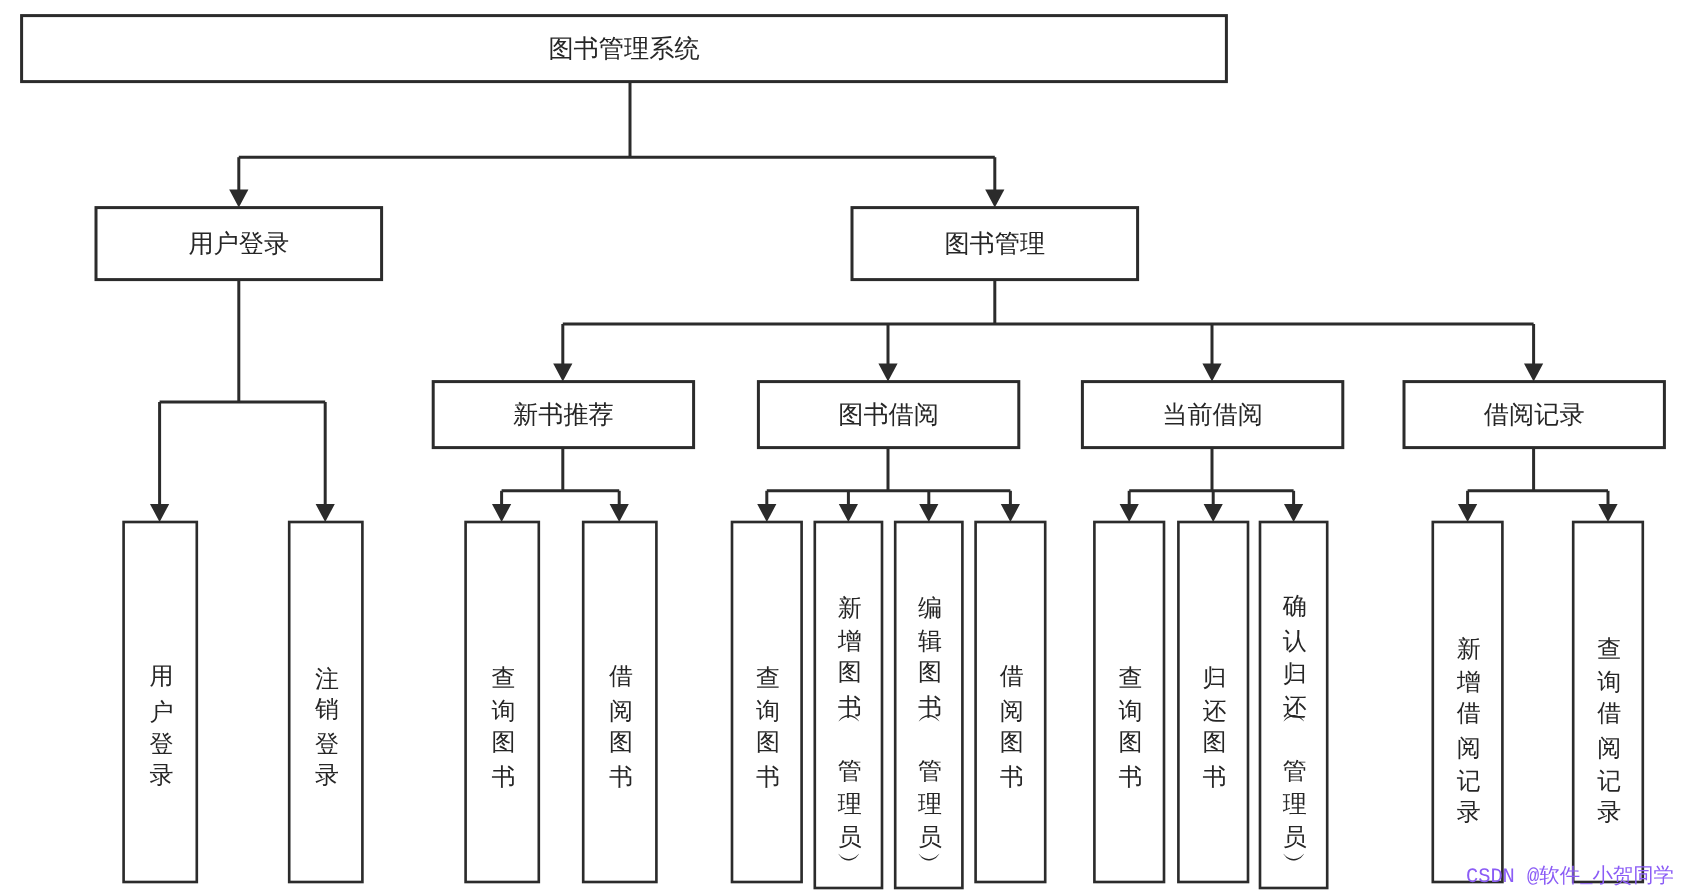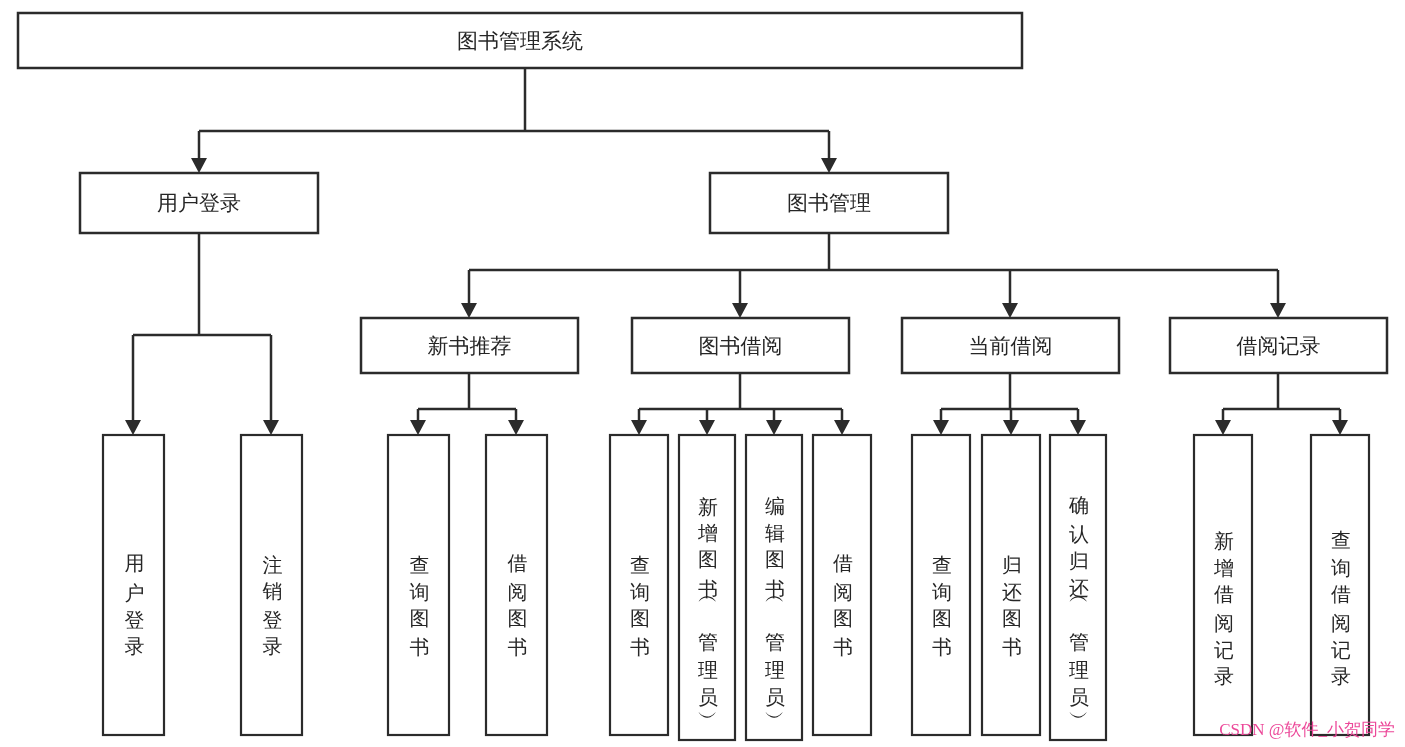--- a/index.html
+++ b/index.html
@@ -47,23 +47,23 @@
     stroke-width: 2.5;
     fill: none;
   }
   .arrow-head {
     fill: #2b2b2b;
   }
   .watermark {
     position: absolute;
     right: 10px;
     bottom: 6px;
-    color: #ec4899;
+    color: #8b5cf6;
     font-size: 17px;
-    font-family: Liberation Serif, serif;
+    font-family: Liberation Mono, monospace;
     white-space: nowrap;
     user-select: none;
   }
 </style>
 </head>
 <body>
 
 <svg id="diagram" viewBox="0 0 1405 747" xmlns="http://www.w3.org/2000/svg">
   <g id="edges-layer">
       <line x1="525" y1="68" x2="525" y2="131" class="connector"></line>

